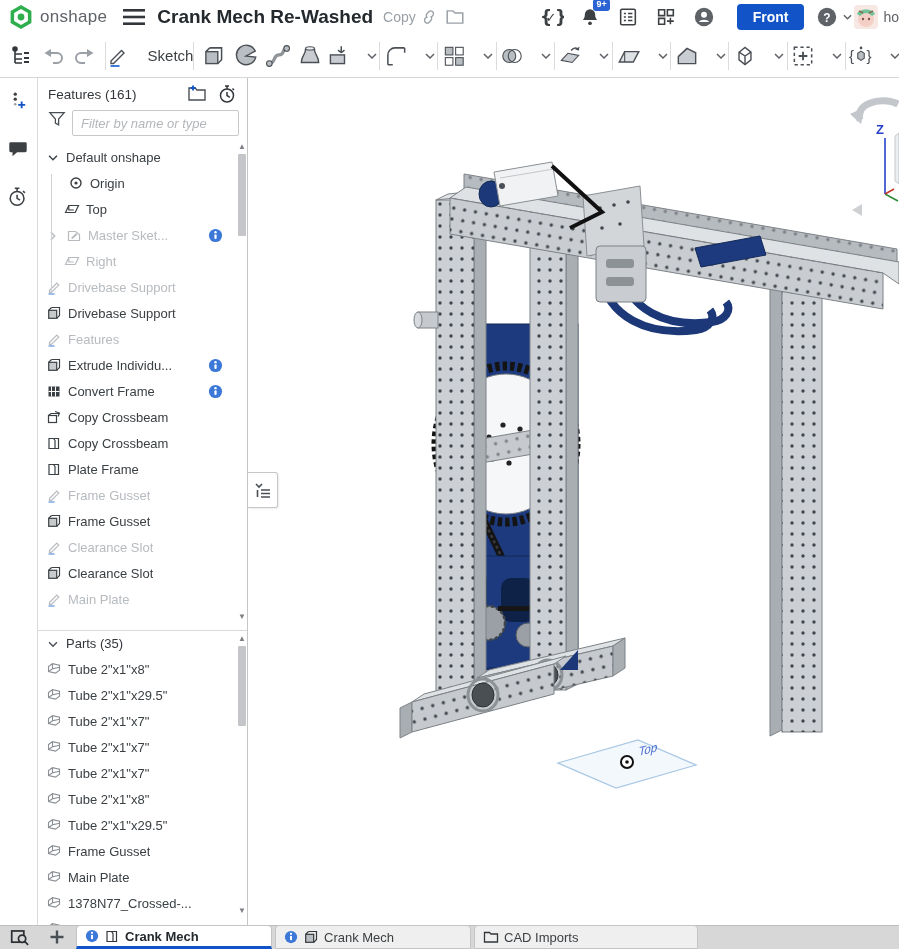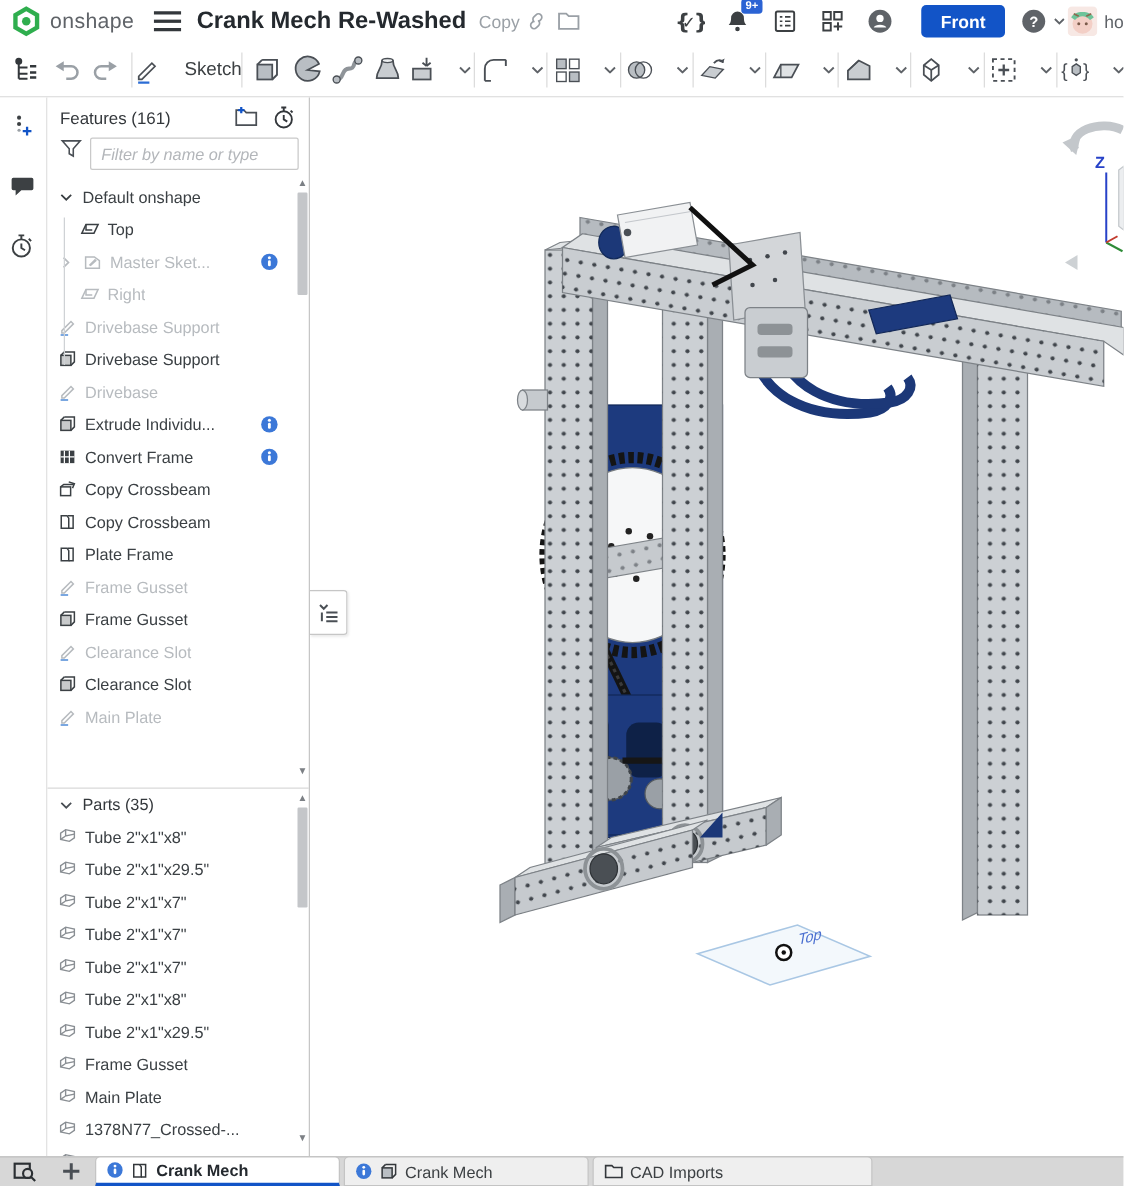--- a/index.html
+++ b/index.html
@@ -428,20 +428,29 @@
     <div class="tree" id="ftree">
       <div class="guide"></div>
     <div class="trow" style="padding-left:8px">
           <span class="ticon chev">
             <svg viewBox="0 0 16 16">
               <path d="M3.5 5.5l4.5 4.5 4.5-4.5" fill="none" stroke="currentColor" stroke-width="1.6"></path>
             </svg>
           </span>
           <span class="tlabel">Default onshape</span>
         </div>
+        <div class="trow" style="padding-left:30px">
+          <span class="ticon">
+            <svg viewBox="0 0 16 16">
+              <circle cx="8" cy="8" r="5" fill="none" stroke="currentColor" stroke-width="1.4"></circle>
+              <circle cx="8" cy="8" r="1.6" fill="currentColor"></circle>
+            </svg>
+          </span>
+          <span class="tlabel">Origin</span>
+        </div>
         <div class="trow" style="padding-left:26px">
           <span class="ticon">
             <svg viewBox="0 0 16 16">
               <path d="M1.5 11.5 4.8 4.5h9.7l-3.3 7z" fill="none" stroke="currentColor" stroke-width="1.2"></path>
               <path d="M4.8 4.5v4.5h5" fill="none" stroke="currentColor" stroke-width="1.2"></path>
             </svg>
           </span>
           <span class="tlabel">Top</span>
         </div>
         <div class="trow muted" style="padding-left:8px">
@@ -494,21 +503,21 @@
           </span>
           <span class="tlabel">Drivebase Support</span>
         </div>
         <div class="trow muted" style="padding-left:8px">
           <span class="ticon">
             <svg viewBox="0 0 16 16">
               <path d="M3.5 11.5 10.8 4.2l1.9 1.9L5.4 13.4H3.5z" fill="none" stroke="currentColor" stroke-width="1.2"></path>
               <path d="M2.5 15h6" stroke="#7aa7e0" stroke-width="1.5"></path>
             </svg>
           </span>
-          <span class="tlabel">Drivebase</span>
+          <span class="tlabel">Features</span>
         </div>
         <div class="trow" style="padding-left:8px">
           <span class="ticon">
             <svg viewBox="0 0 16 16">
               <path d="M5.5 2.5h8v8l-2.8 2.8" fill="none" stroke="currentColor" stroke-width="1.2"></path>
               <path d="M5.5 2.5 2.7 5.3" stroke="currentColor" stroke-width="1.2"></path>
               <rect x="2.7" y="5.3" width="8" height="8" fill="currentColor" opacity=".28"></rect>
               <rect x="2.7" y="5.3" width="8" height="8" fill="none" stroke="currentColor" stroke-width="1.2"></rect>
             </svg>
           </span>

